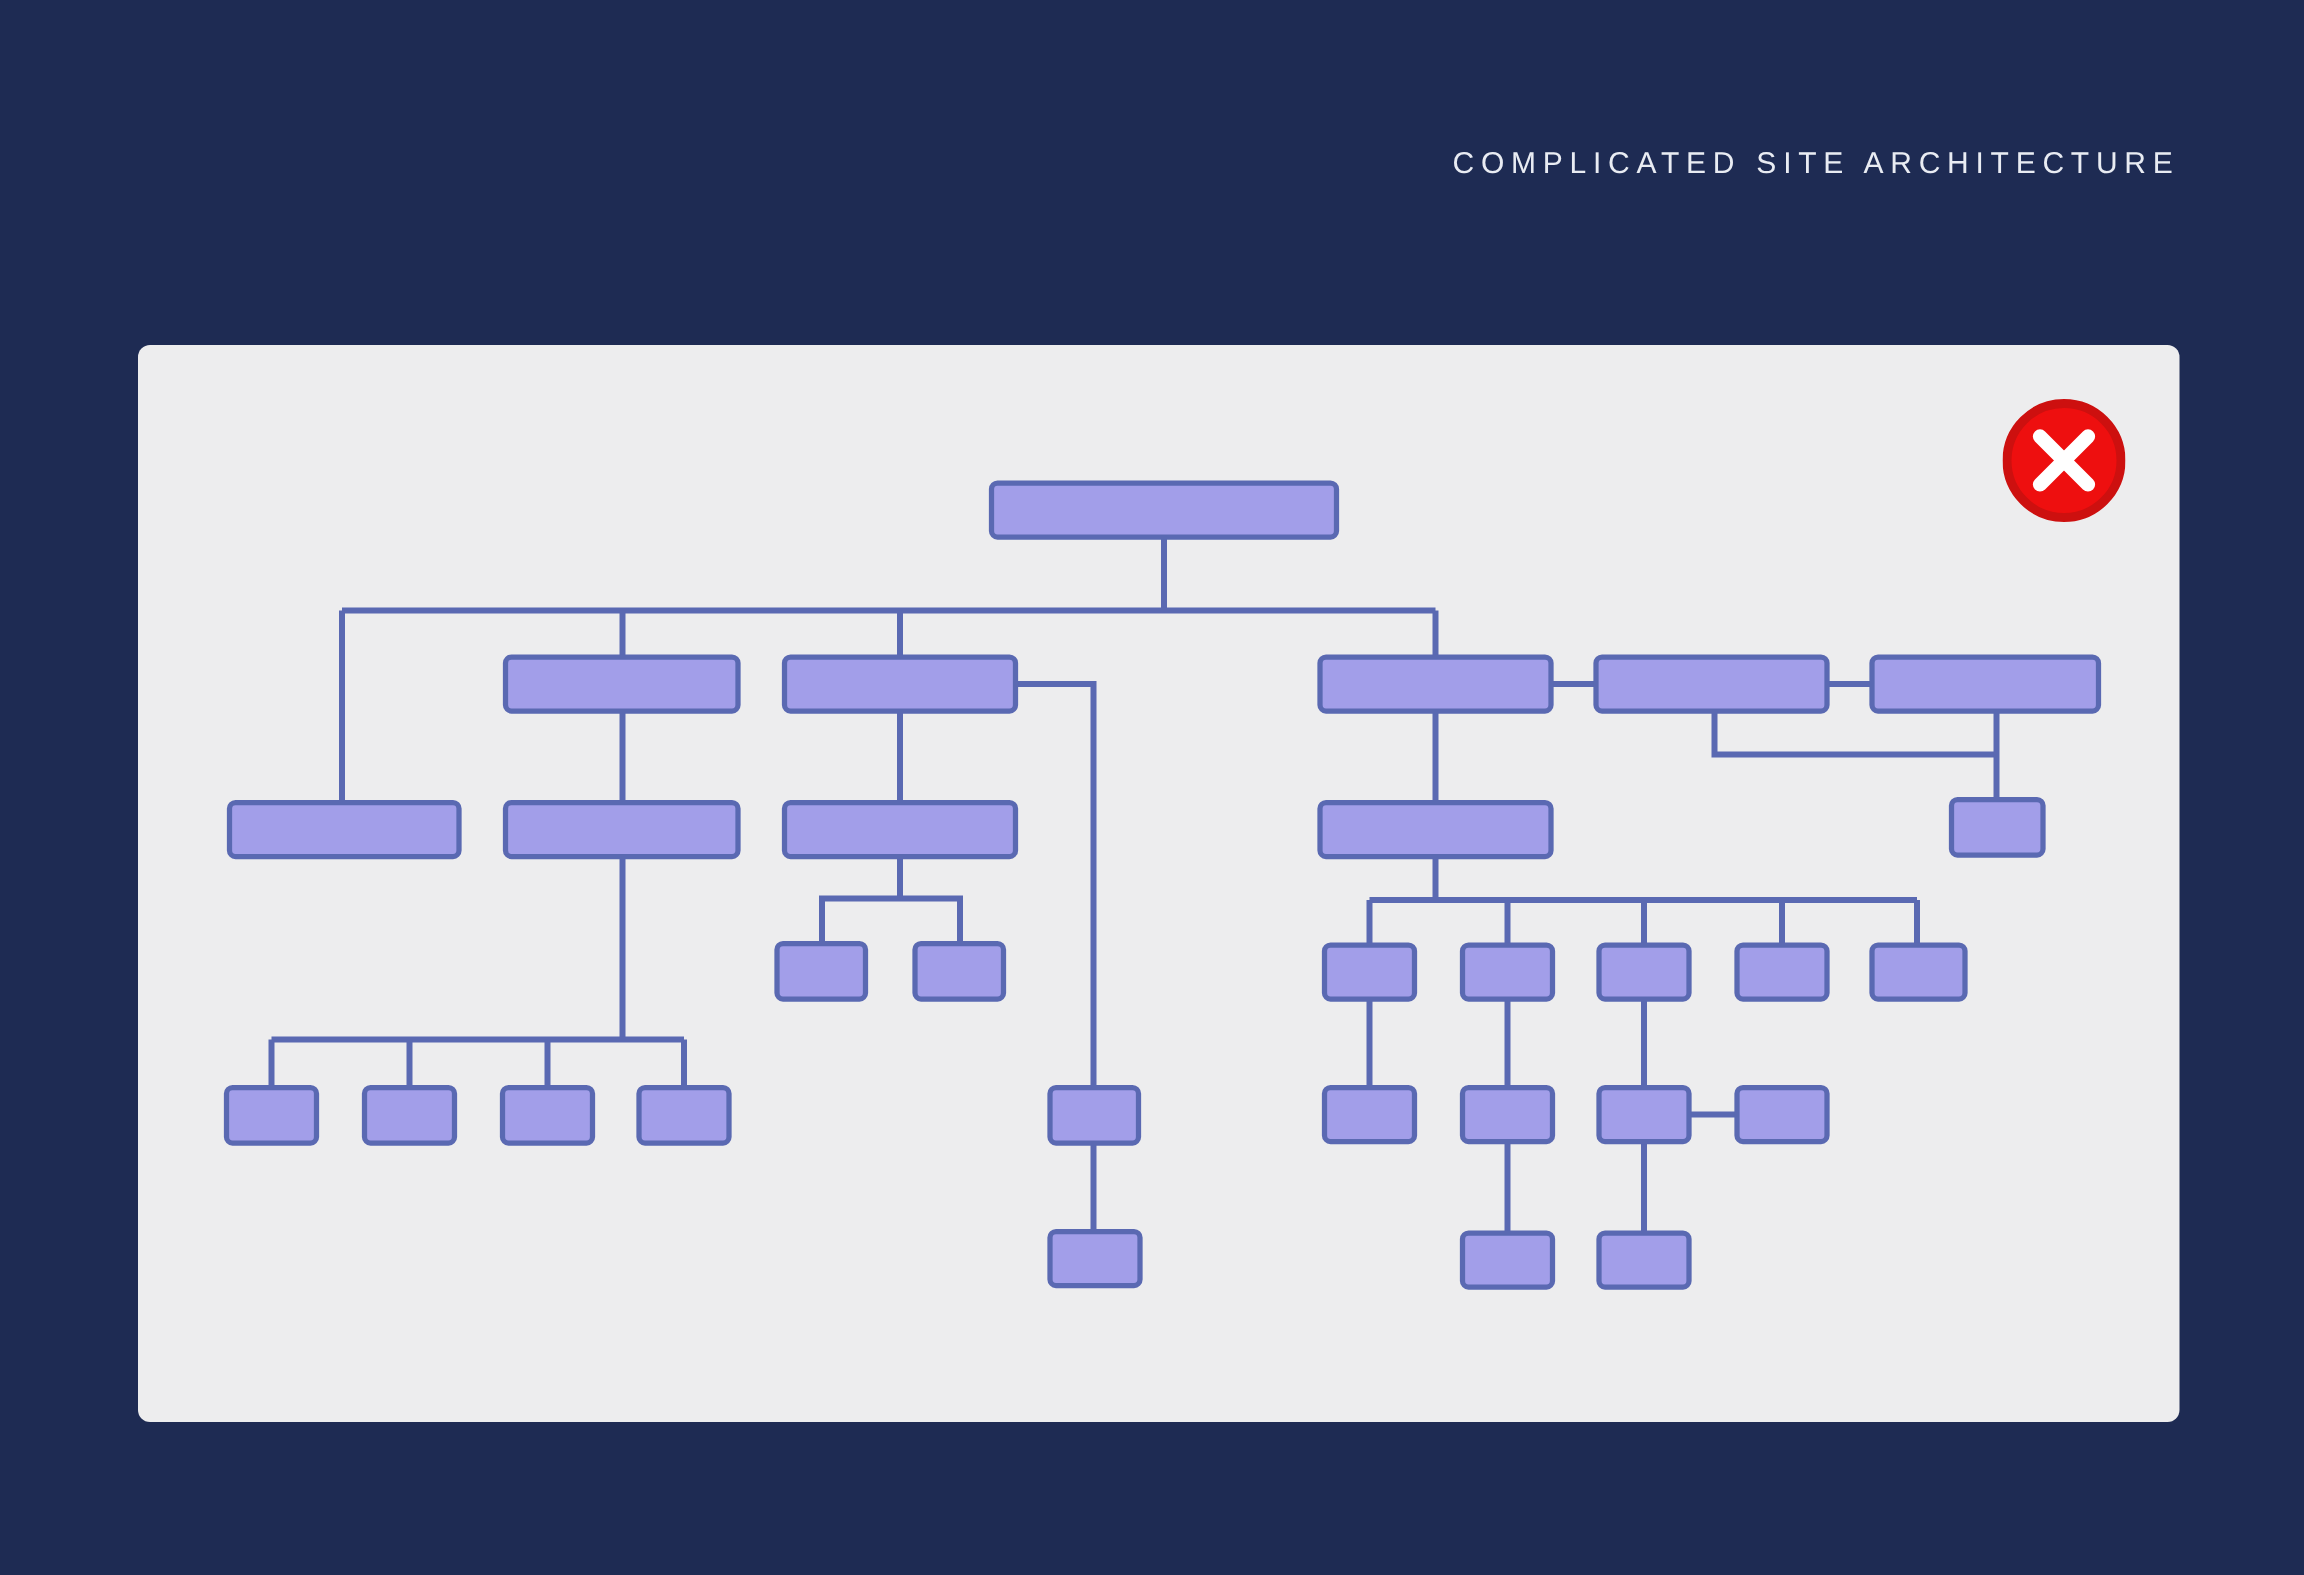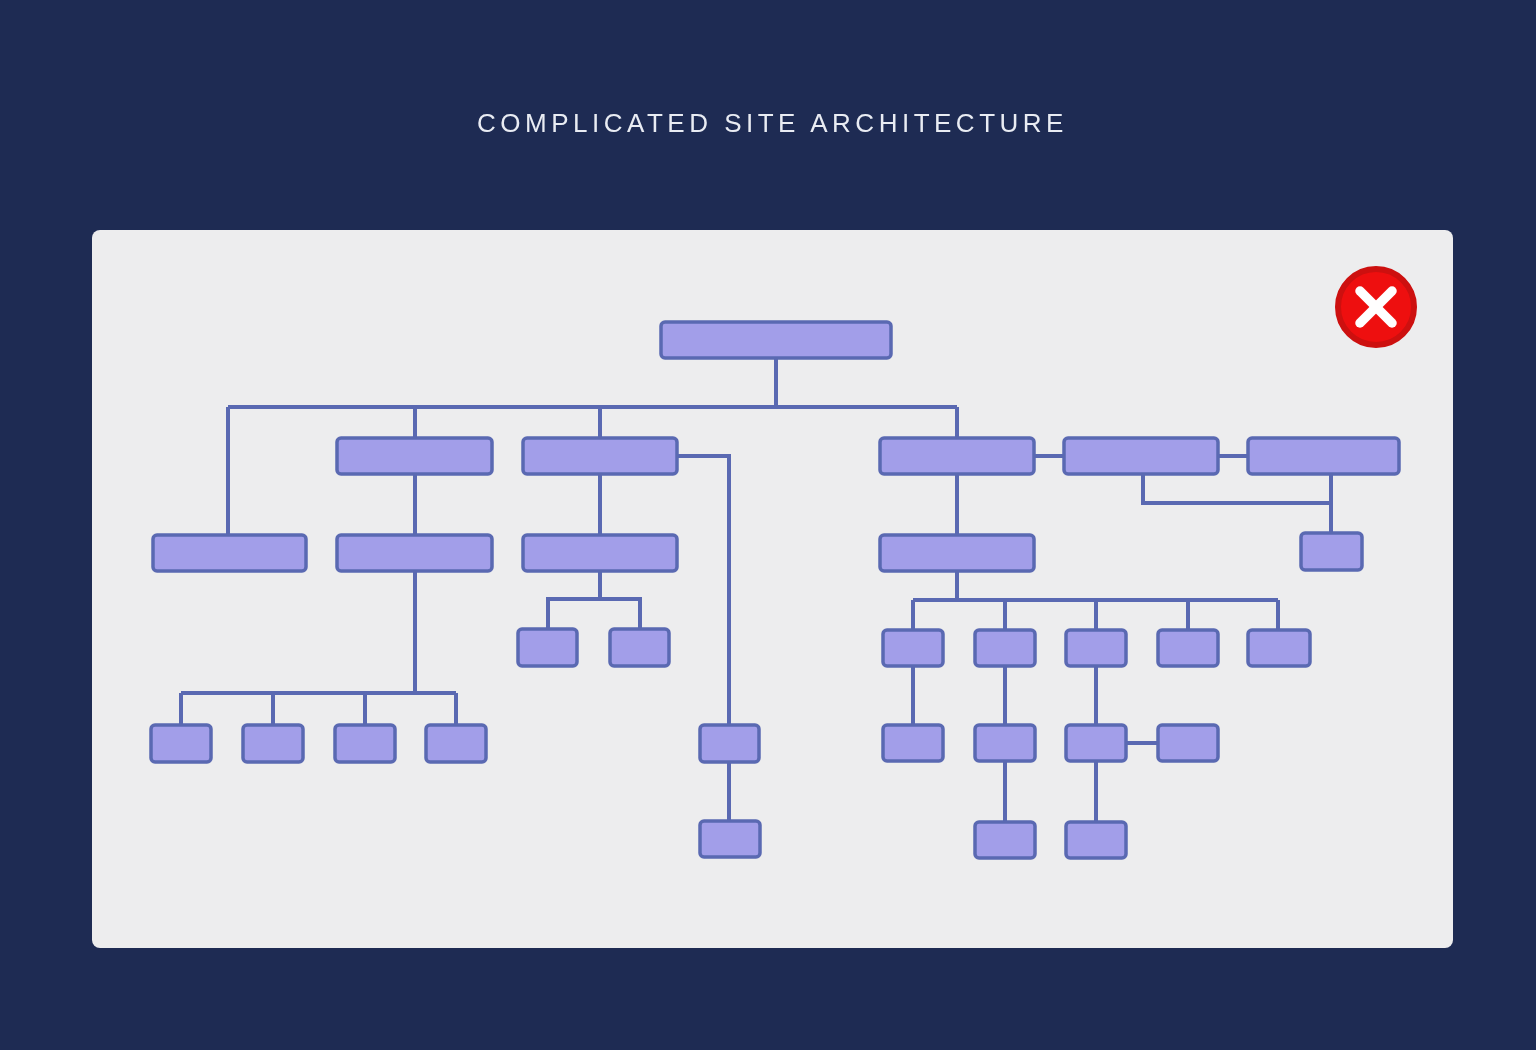--- a/index.html
+++ b/index.html
@@ -1,20 +1,20 @@
 <!DOCTYPE html>
 <html><head>
 <meta charset="utf-8">
 <style>
   html,body{margin:0;padding:0;}
   body{background:#1e2b53;}
   .page{position:relative;width:1536px;height:1050px;overflow:hidden;
         font-family:"Liberation Sans",sans-serif;}
-  .title{position:absolute;top:108px;left:92px;width:1361px;text-align:center;
-         font-size:26px;font-weight:400;letter-spacing:4.5px;color:#e9ecf3;
+  .title{position:absolute;top:98px;left:92px;width:1361px;text-align:right;
+         font-size:20px;font-weight:400;letter-spacing:4.5px;color:#e9ecf3;
          white-space:nowrap;}
   .panel{position:absolute;left:92px;top:230px;width:1361px;height:718px;
          background:#ededee;border-radius:8px;}
   .diagram{position:absolute;left:0;top:0;width:1361px;height:718px;display:block;}
   .close-btn{position:absolute;width:82px;height:82px;cursor:pointer;line-height:0;}
   .close-btn svg{display:block;}
 </style>
 </head>
 <body style="background: rgb(30, 43, 83);">
 

